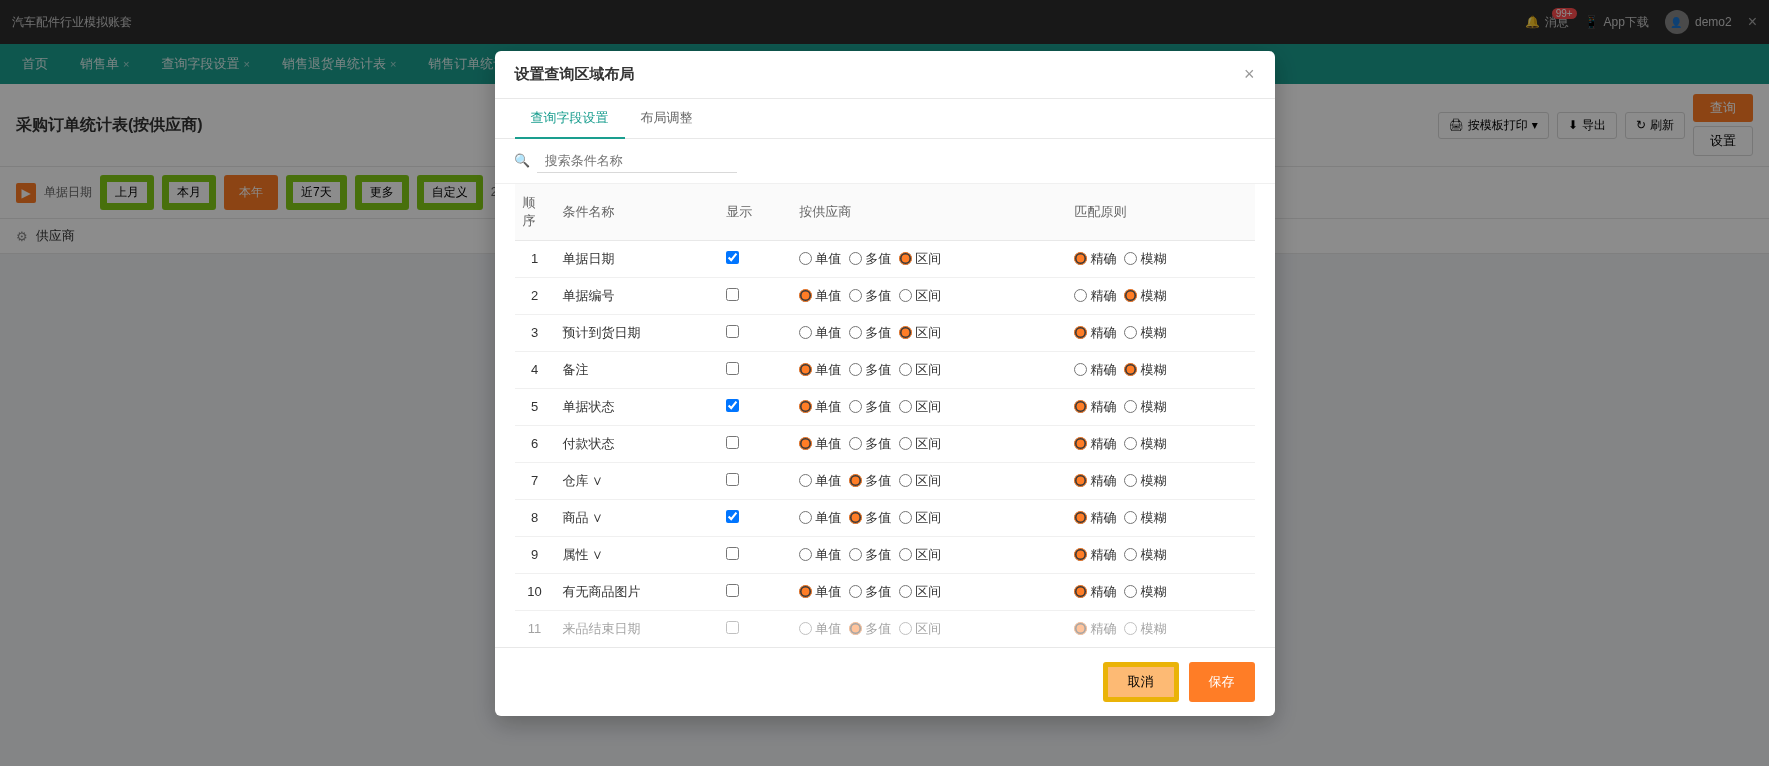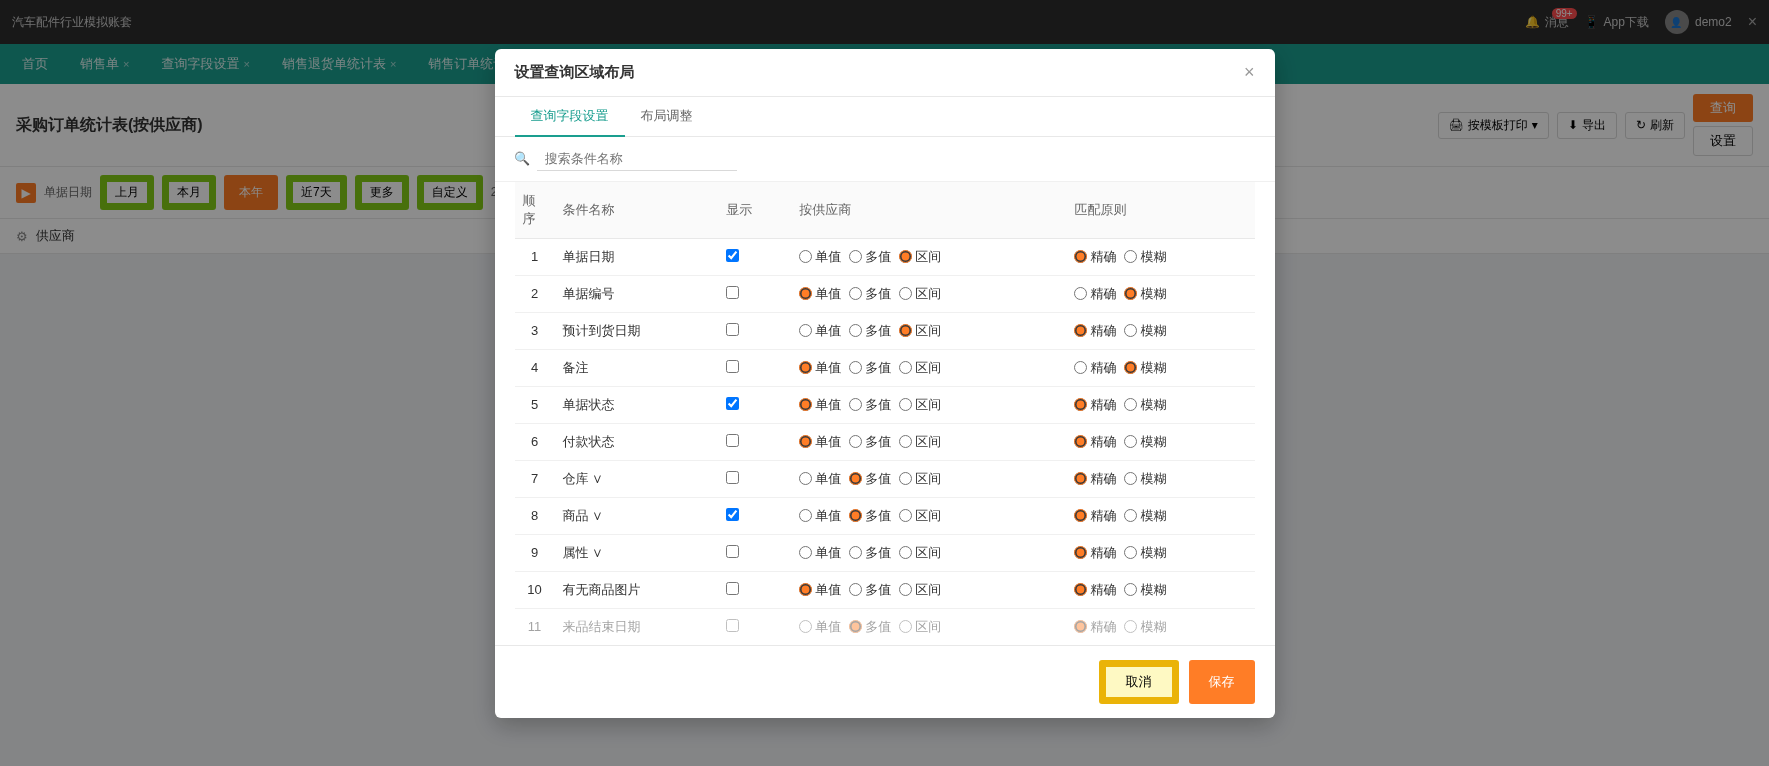--- a/index.html
+++ b/index.html
@@ -259,22 +259,22 @@
 
     
     .dialog-footer {
       padding: 14px 20px;
       border-top: 1px solid #e8e8e8;
       display: flex;
       justify-content: flex-end;
       gap: 10px;
     }
     .btn-cancel {
-      border: 7px solid #eab308;
-      background: #fef9c3;
+      border: 5px solid #eab308;
+      background: #fdba74;
       padding: 6px 20px;
       border-radius: 3px;
       cursor: pointer;
       font-size: 13px;
       text-align: right;
     }
     .btn-save {
       background: #ff7d26;
       color: white;
       border: none;

